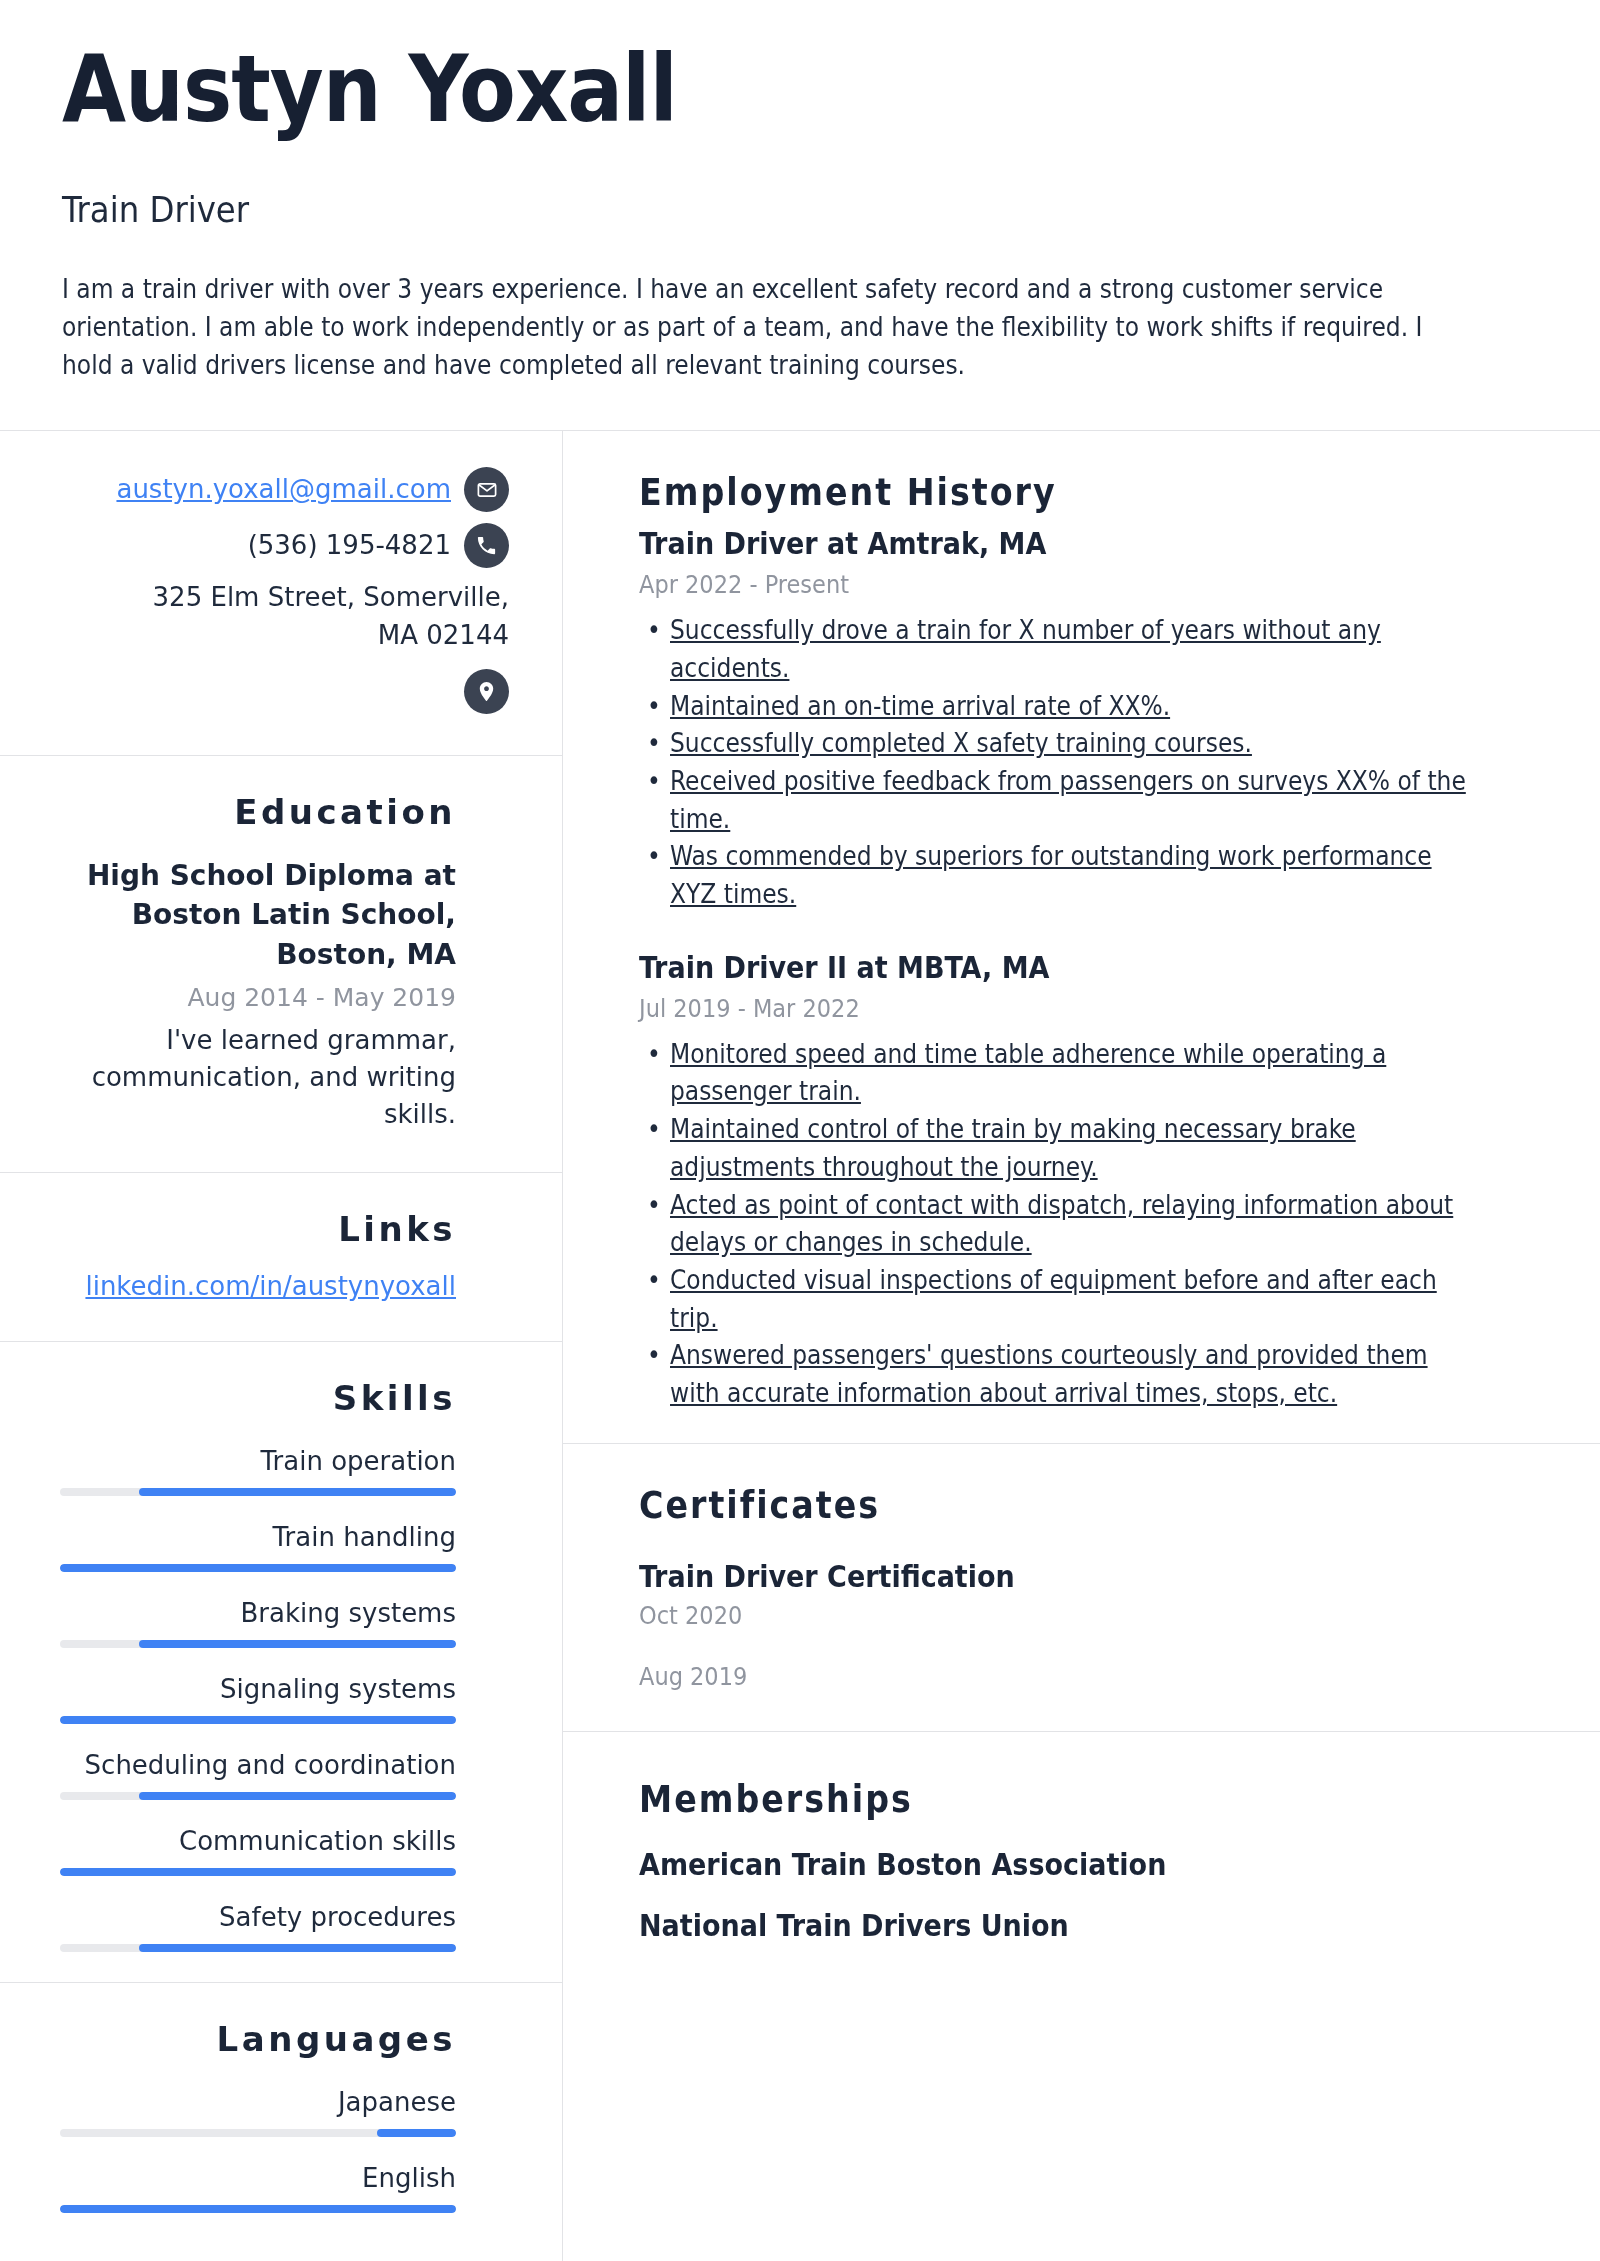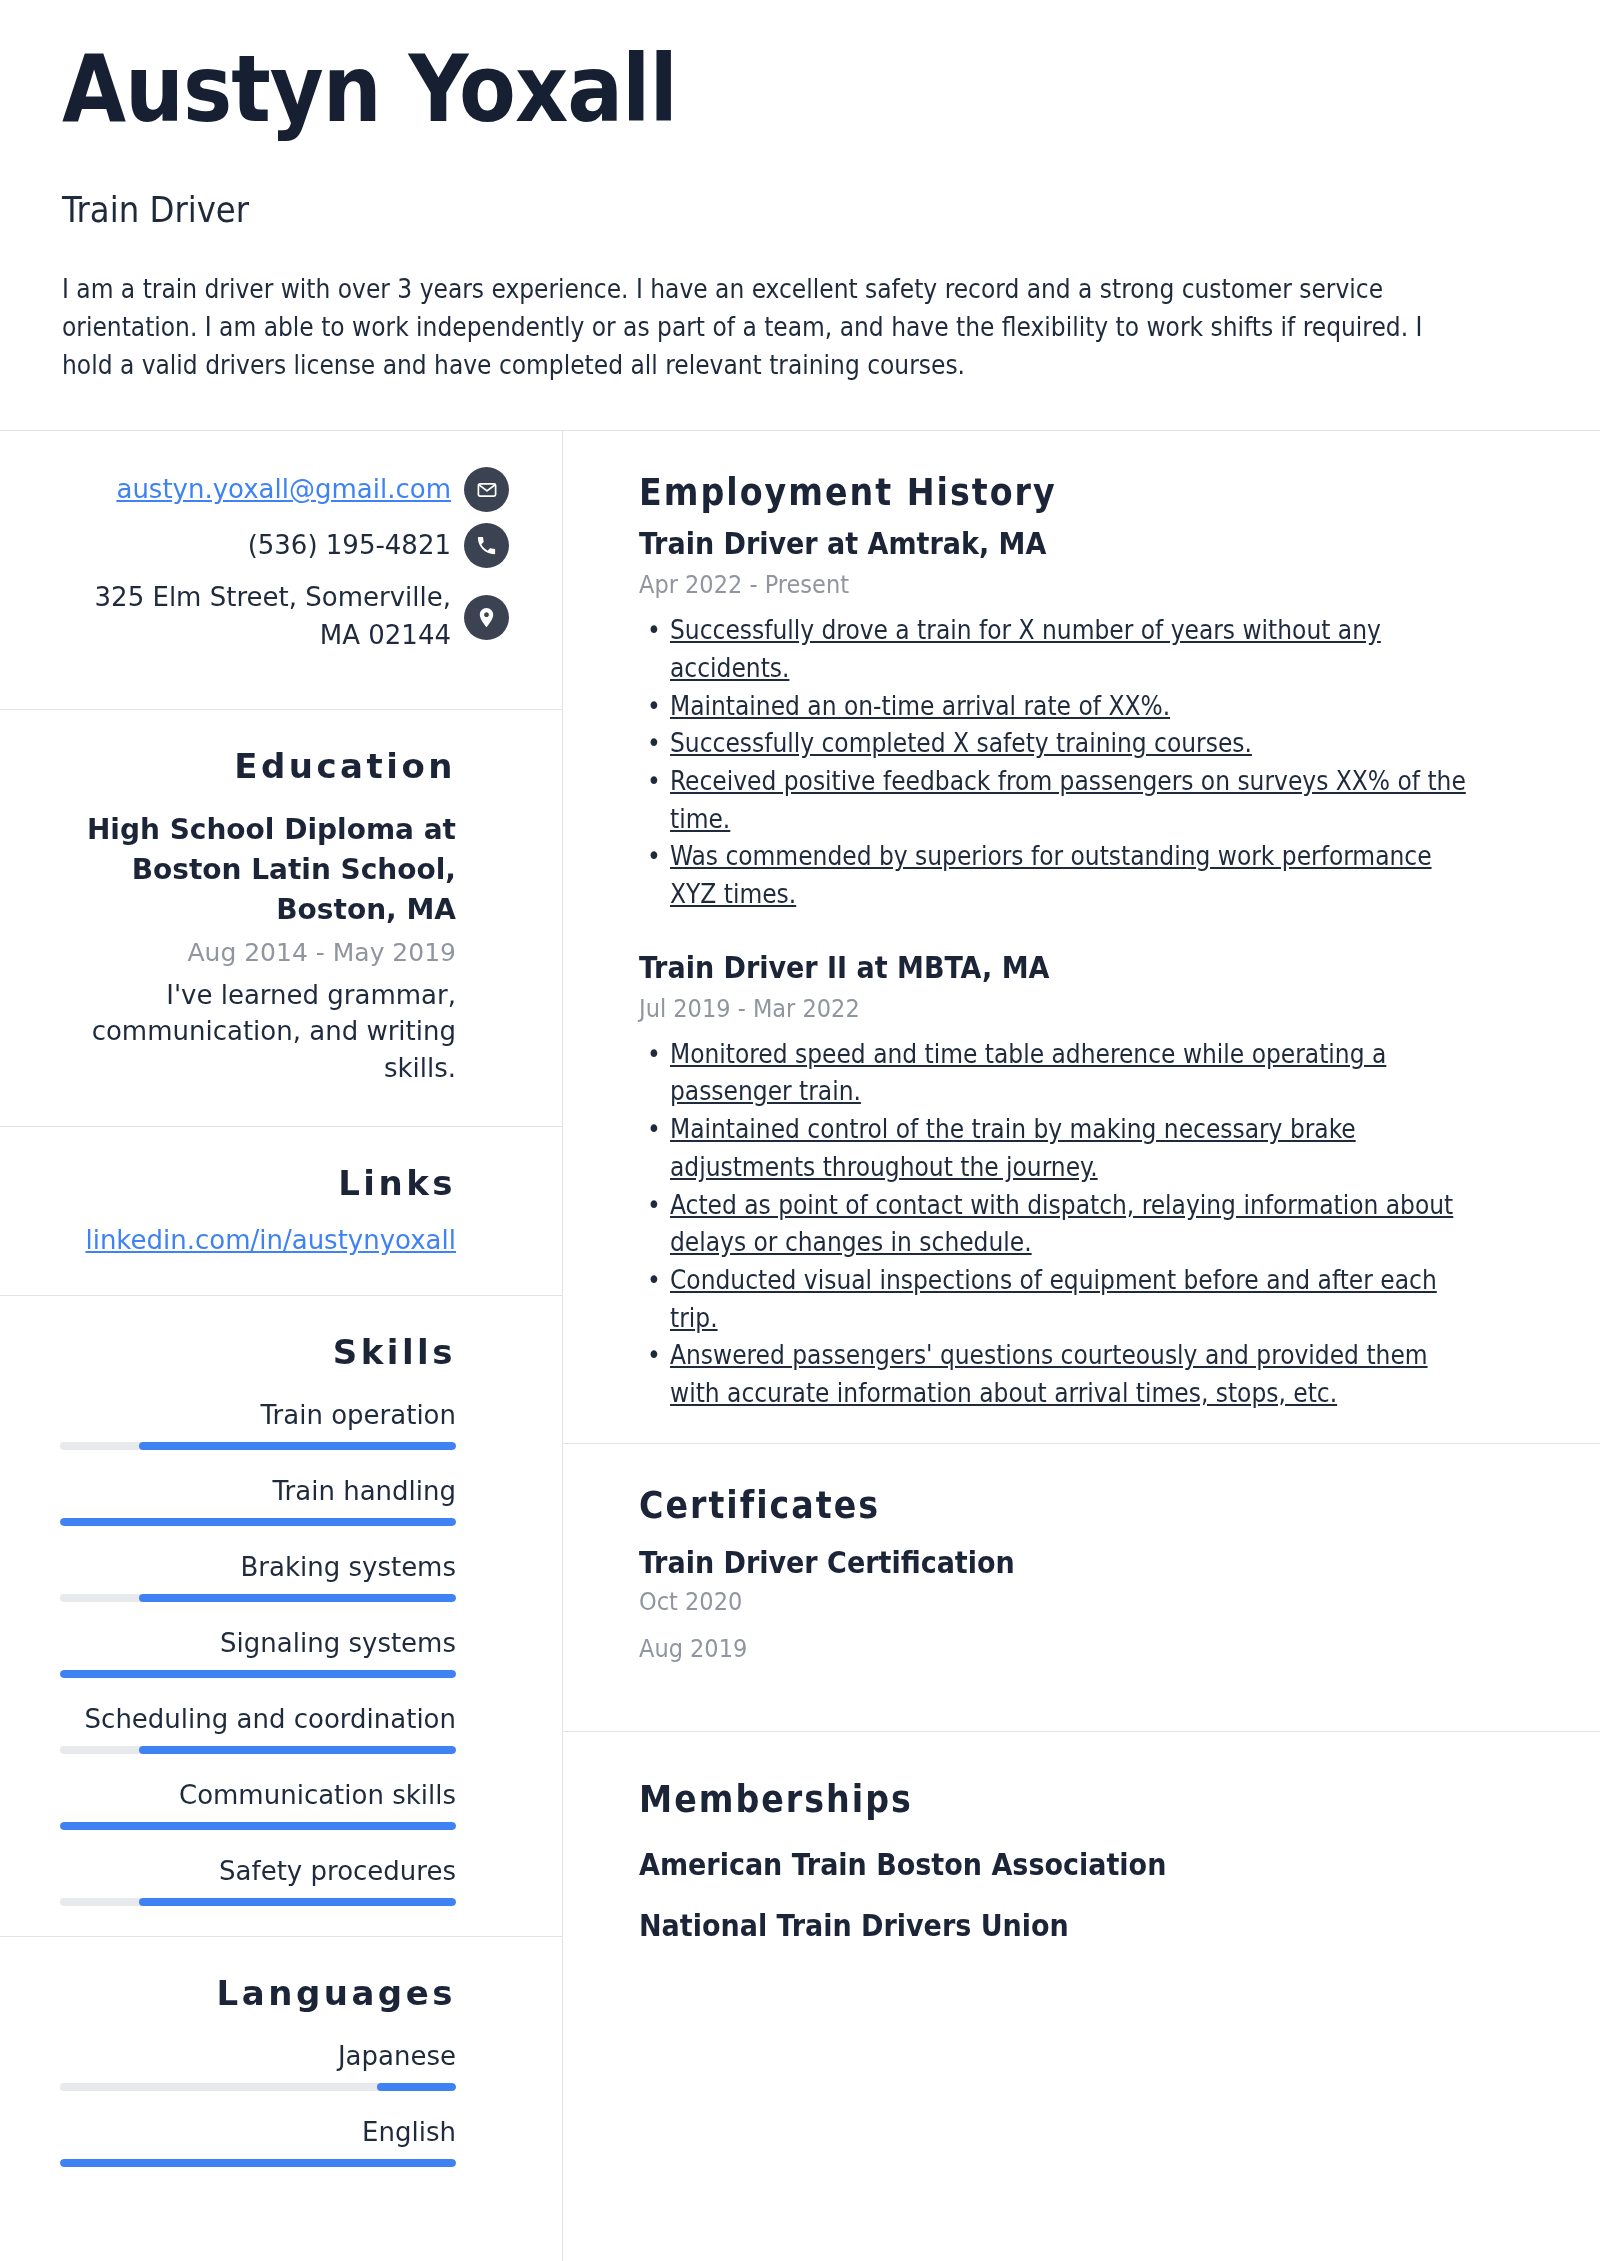--- a/index.html
+++ b/index.html
@@ -68,21 +68,21 @@
     color: #1b2537;
   }
   .contact-section { min-height: 279px; padding: 36px 53px 30px 60px; }
   .contact-row {
     display: flex;
     justify-content: flex-end;
     align-items: center;
     gap: 13px;
     margin-bottom: 11px;
   }
-  .contact-row.address { align-items: center; }
+  .contact-row.address { align-items: flex-end; flex-direction: column; }
   .contact-row.address .icon-circle { margin-top: 1px; }
   .contact-text {
     font-size: 26px;
     line-height: 1.45;
     text-align: right;
     max-width: 358px;
     color: #1f2a3c;
   }
   a.link { color: #3f82f4; text-decoration: underline; cursor: pointer; }
   .icon-circle {
@@ -170,21 +170,21 @@
   }
   li.bullet::before {
     content: "\2022";
     position: absolute;
     left: 8px;
     top: 0;
     color: #1f2a3c;
   }
 
   .certificates-section { min-height: 288px; }
-  .cert { margin-top: 18px; }
+  .cert { margin-top: 32px; }
   .cert-title { font-size: 30px; font-weight: 700; color: #1b2537; }
   .cert-date { margin-top: 7px; font-size: 25px; color: #90959f; }
 
   .memberships-section { min-height: 563px; padding-top: 46px; }
   .membership { margin-top: 26px; font-size: 30px; font-weight: 700; color: #1b2537; }
 </style>
 </head>
 <body>
 
 <div class="page">

